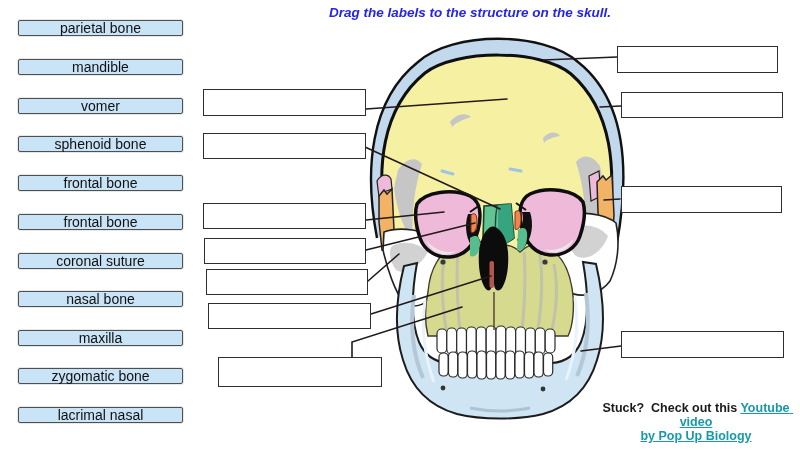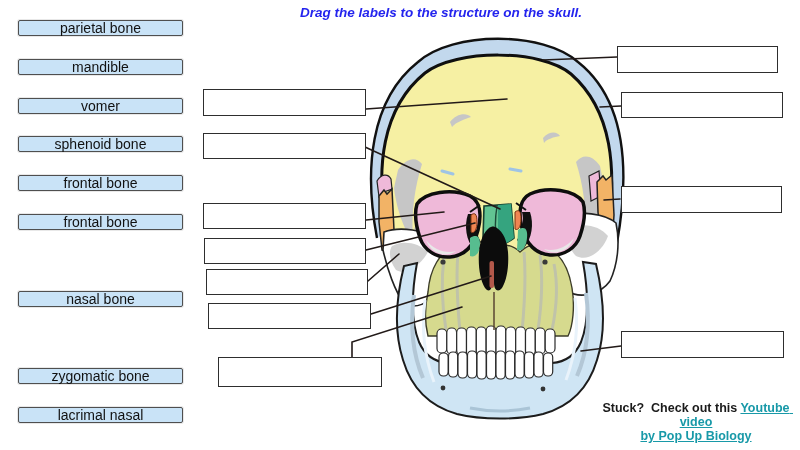--- a/index.html
+++ b/index.html
@@ -10,21 +10,21 @@
     --maxilla-olive:#D6DA8E; --mandible-blue:#CFE5F4; --aperture-black:#0C0C0C;
     --vomer-red:#B2584A;
   }
   *{margin:0;padding:0;box-sizing:border-box}
   body{font-family:"Liberation Sans",sans-serif;background:#fff}
   .stage{position:relative;width:800px;height:450px;background:#fff;overflow:hidden}
   .chip{position:absolute;left:18px;width:165px;height:16px;background:var(--label-fill);
     border:1px solid var(--label-border);border-radius:2px;display:flex;align-items:center;
     justify-content:center;font-size:14px;color:#111;cursor:move;box-shadow:0 0 0 1px #e8e8e8}
   .drop{position:absolute;background:#fff;border:1.6px solid var(--drop-box-border)}
-  .instruction{position:absolute;left:300px;top:5px;width:340px;text-align:left;
+  .instruction{position:absolute;left:300px;top:5px;width:340px;text-align:center;
     color:var(--instruction-text);font-size:13.5px;font-weight:bold;font-style:italic}
   .help{position:absolute;left:596px;top:401px;width:200px;text-align:center;
     font-size:12.5px;font-weight:bold;color:#1a1a1a;line-height:14px;white-space:pre-wrap}
   .help a{color:var(--link-text);text-decoration:underline;cursor:pointer}
   svg{position:absolute;left:0;top:0}
   .f-par{fill:var(--parietal-blue)} .f-fro{fill:var(--frontal-yellow)}
   .f-tem{fill:var(--temporal-orange)} .f-sph{fill:var(--sphenoid-pink)}
   .f-nas{fill:var(--nasal-green)} .f-lac{fill:var(--lacrimal-orange)}
   .f-max{fill:var(--maxilla-olive)} .f-man{fill:var(--mandible-blue)}
   .f-apt{fill:var(--aperture-black)} .f-vom{fill:var(--vomer-red)}
@@ -199,21 +199,23 @@
   </svg>
 
   <div class="instruction">Drag the labels to the structure on the skull.</div>
 
   <div class="chip" style="top:20px">parietal bone</div>
   <div class="chip" style="top:59px">mandible</div>
   <div class="chip" style="top:98px">vomer</div>
   <div class="chip" style="top:136px">sphenoid bone</div>
   <div class="chip" style="top:175px">frontal bone</div>
   <div class="chip" style="top:214px">frontal bone</div>
+  <div class="chip" style="top:253px">coronal suture</div>
   <div class="chip" style="top:291px">nasal bone</div>
+  <div class="chip" style="top:330px">maxilla</div>
   <div class="chip" style="top:368px">zygomatic bone</div>
   <div class="chip" style="top:407px">lacrimal nasal</div>
 
   <div class="drop" style="left:203px;top:89px;width:163px;height:27px"></div>
   <div class="drop" style="left:203px;top:133px;width:163px;height:26px"></div>
   <div class="drop" style="left:203px;top:203px;width:163px;height:26px"></div>
   <div class="drop" style="left:204px;top:238px;width:162px;height:26px"></div>
   <div class="drop" style="left:206px;top:269px;width:162px;height:26px"></div>
   <div class="drop" style="left:208px;top:303px;width:163px;height:26px"></div>
   <div class="drop" style="left:218px;top:357px;width:164px;height:30px"></div>

